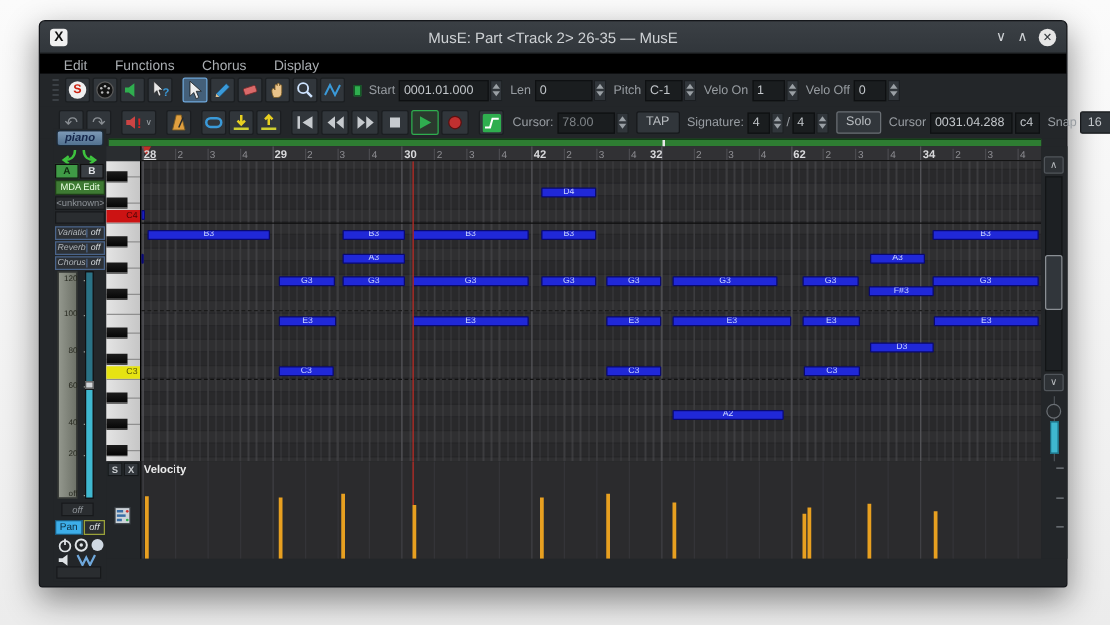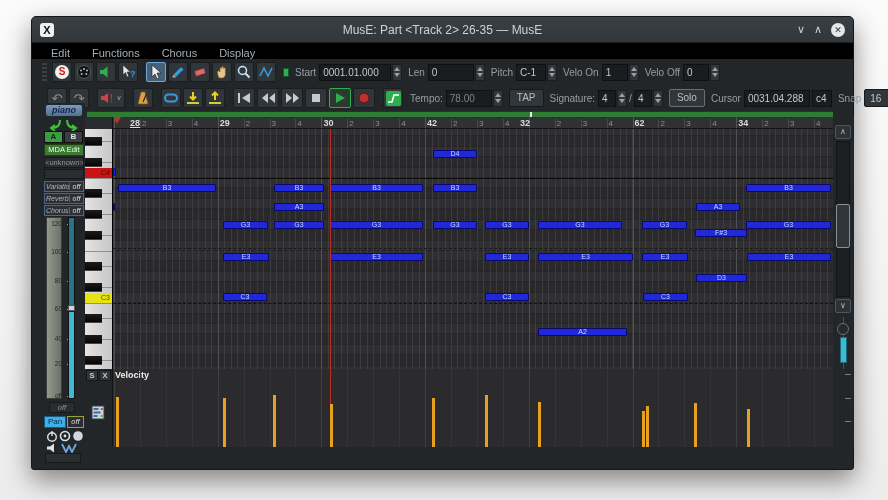--- a/index.html
+++ b/index.html
@@ -300,21 +300,21 @@
           <circle cx="6" cy="6" r="5" fill="#c03030" stroke="#5a1010"></circle>
         </svg>
     </div>
     <div class="sep"></div>
     <div class="tbtn">
       <svg width="15" height="15">
           <rect x="0" y="0" width="15" height="15" rx="2" fill="#2fae4f"></rect>
           <polyline points="2,11 6,11 8,4 13,4" fill="none" stroke="#fff" stroke-width="1.6"></polyline>
         </svg>
     </div>
-    <span class="lbl">Tempo:</span>
+    <span class="lbl">Cursor:</span>
     <div class="field dim" style="width:46px;">78.00</div>
     <div class="spin">
         <i class="up"></i>
         <i class="dn"></i>
       </div>
     <div class="sep"></div>
     <div class="pushbtn">TAP</div>
     <span class="lbl">Signature:</span>
     <div class="field" style="width:18px;">4</div>
     <div class="spin">
@@ -337,21 +337,21 @@
       <span>16</span>
       <span style="font-size:7px;color:#9aa0a5;">∨</span>
     </div>
   </div>
 
   <div class="part-bar">
     <div class="abs" style="left:443px;top:0;width:2px;height:6px;background:#e8e8e8;"></div>
   </div>
   <div class="ruler">
       <div class="bartick" style="left: 1px;"></div>
-      <div class="barnum" style="left: 17px; text-decoration: underline;">28</div>
+      <div class="barnum" style="left: 2px; text-decoration: underline;">28</div>
       <div class="beattick" style="left: 26.925px;"></div>
       <div class="beatnum" style="left: 28.925px;">2</div>
       <div class="beattick" style="left: 52.85px;"></div>
       <div class="beatnum" style="left: 54.85px;">3</div>
       <div class="beattick" style="left: 78.775px;"></div>
       <div class="beatnum" style="left: 80.775px;">4</div>
       <div class="bartick" style="left: 104.7px;"></div>
       <div class="barnum" style="left: 106.7px;">29</div>
       <div class="beattick" style="left: 130.625px;"></div>
       <div class="beatnum" style="left: 132.625px;">2</div>

